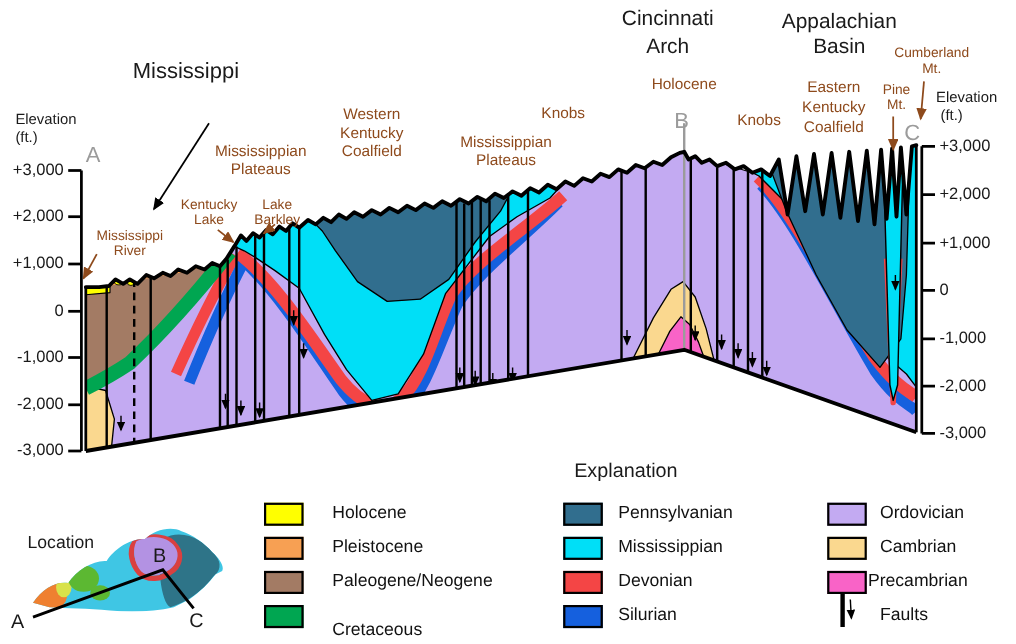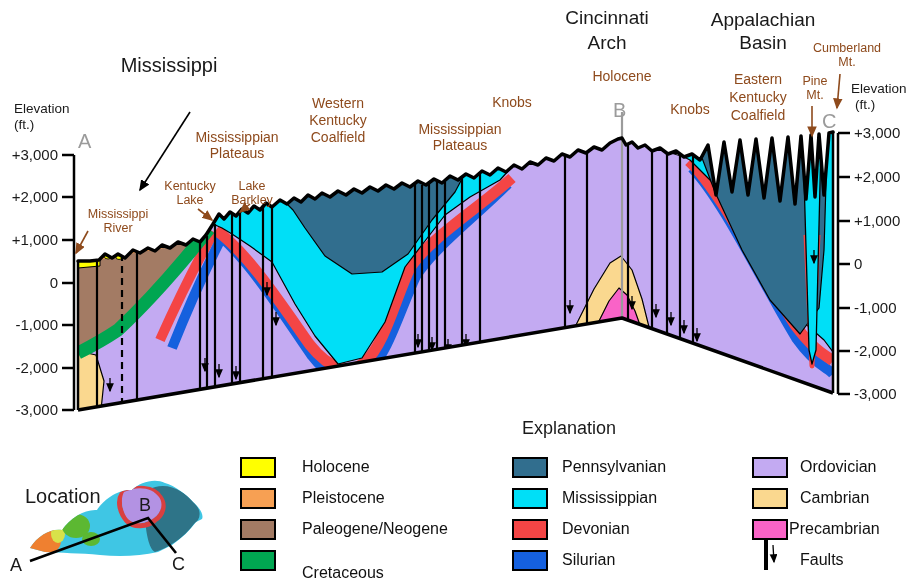--- a/index.html
+++ b/index.html
@@ -15,21 +15,21 @@
   .rl{font-size:14px;}
   .sm{font-size:12.5px;}
   .gray{color:var(--gray);font-size:20px;}
   .tick{font-size:15px;}
   .tickL{width:62px;text-align:right;}
   .axlab{font-size:13.5px;}
   .leg-title{font-size:18px;}
   .leg-row{position:absolute;height:24px;}
   .swatch{position:absolute;width:36px;height:21px;border:2px solid #000;box-sizing:border-box;}
   .leg-lab{position:absolute;left:0;top:1px;font-size:16px;color:#111;}
-  .loc{font-size:20px;}
+  .loc{font-size:16px;}
 </style>
 </head>
 <body>
 
 <div id="stage">
 
 <svg width="924" height="585" viewBox="0 0 924 585">
   <defs>
     <clipPath id="secClip">
       <path d="M78,261 L90,261 L99,260 L105,254 L112,258 L118,254 L125,258 L133,250 L140,253 L148,248 L155,251 L162,245 L170,248 L178,242 L186,245 L193,239 L200,242 L206,235 L213,224 L219,214 L224,219 L230,212 L236,216 L242,209 L248,213 L254,206 L260,210 L266,203 L272,207 L280,200 L287,204 L294,198 L301,202 L308,195 L315,199 L322,193 L330,197 L338,191 L346,195 L354,189 L362,193 L370,187 L378,191 L386,185 L394,189 L402,183 L410,187 L418,181 L426,185 L434,179 L442,183 L450,176 L458,180 L466,174 L474,178 L482,171 L490,175 L498,168 L506,172 L514,165 L522,169 L530,162 L538,165 L546,158 L554,161 L562,154 L570,157 L578,150 L586,153 L594,147 L602,150 L610,143 L618,139 L622,138 L626,145 L632,142 L638,148 L645,145 L652,151 L660,148 L668,154 L676,151 L684,157 L692,154 L700,160 L708,145 L716,195 L724,142 L732,192 L740,140 L748,195 L756,139 L764,198 L772,138 L780,201 L788,137 L795,204 L801,136 L806,199 L811,135 L815,197 L819,134 L824,195 L829,133 L833,132 L833,393 L622,318 L78,410 Z"></path>

